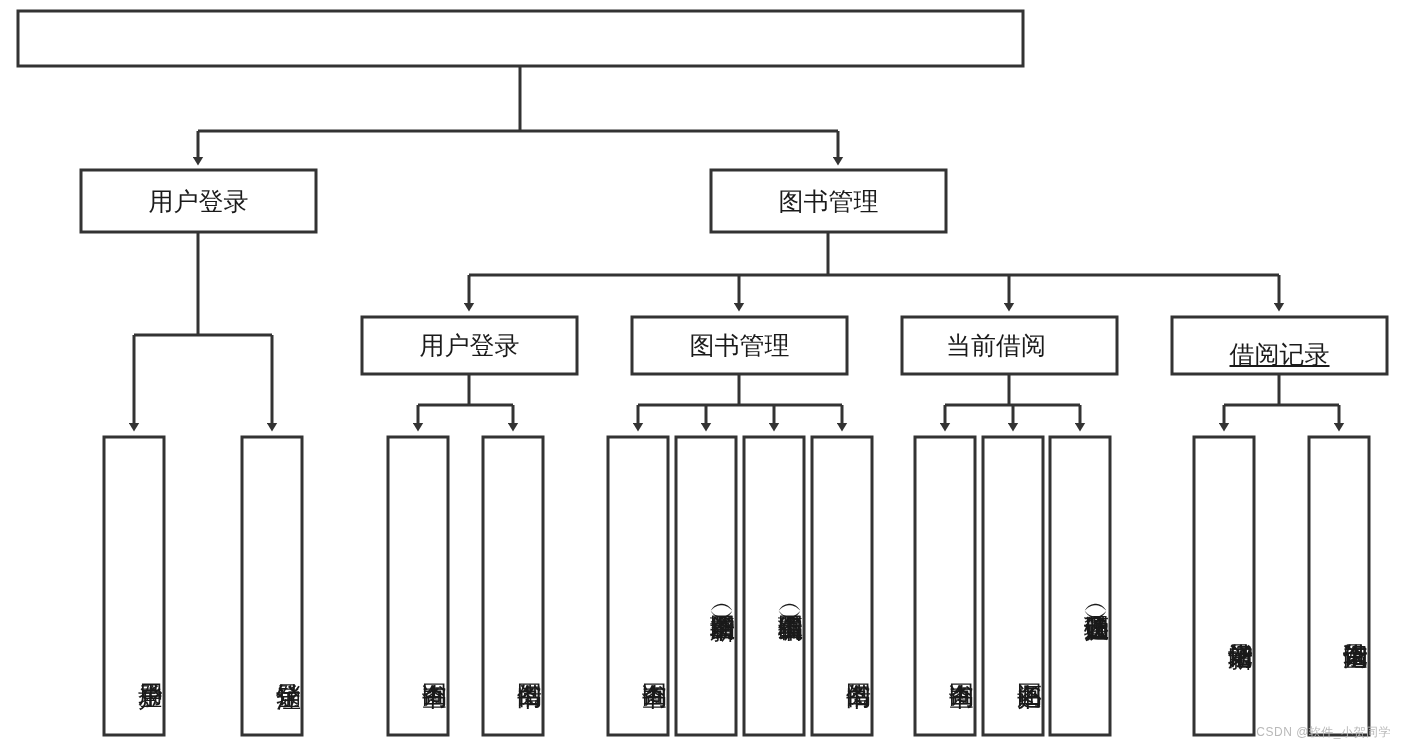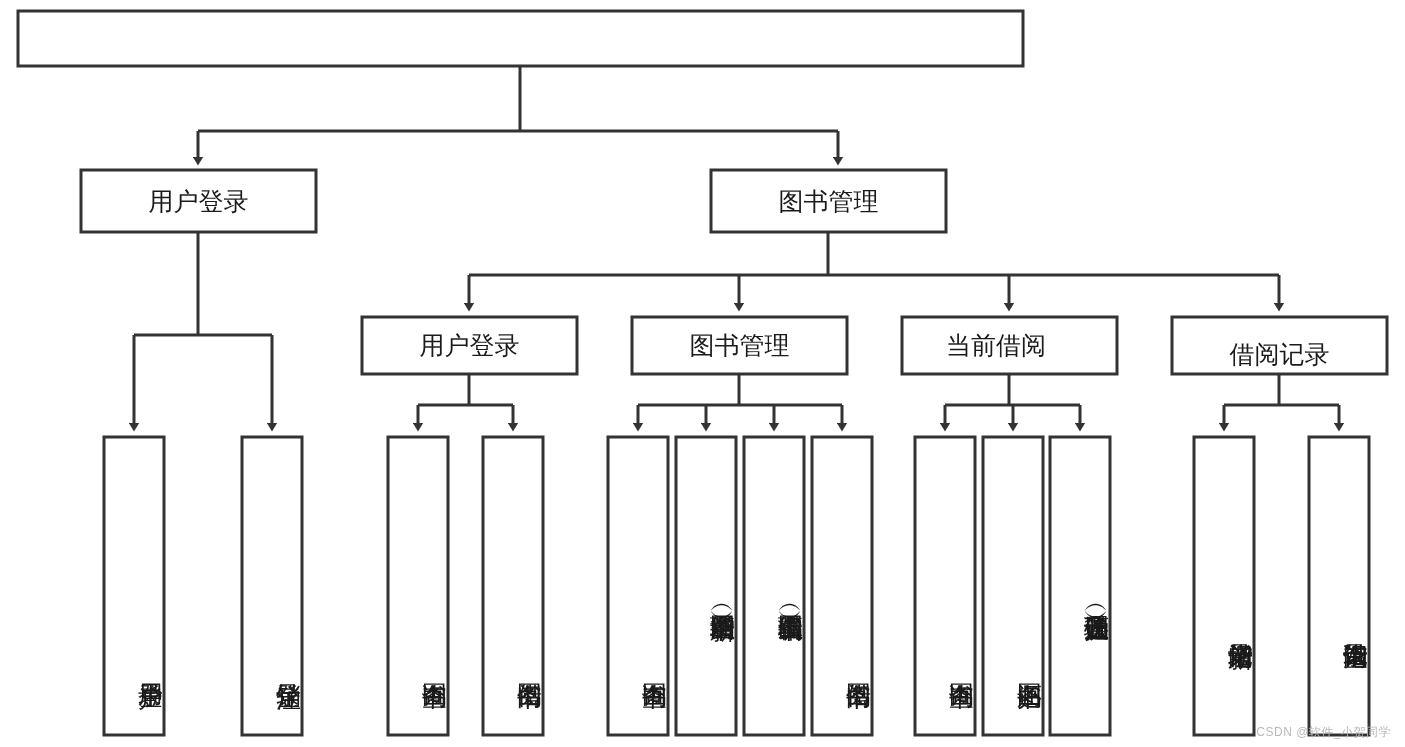--- a/index.html
+++ b/index.html
@@ -109,21 +109,21 @@
     </g>
   </svg>
 
 
   <div class="hbox-label" style="left:81px;top:170px;width:235px;height:62px;">用户登录</div>
   <div class="hbox-label" style="left:711px;top:170px;width:235px;height:62px;text-align:center;">图书管理</div>
 
   <div class="hbox-label" style="left:362px;top:317px;width:215px;height:57px;">用户登录</div>
   <div class="hbox-label" style="left:632px;top:317px;width:215px;height:57px;">图书管理</div>
   <div class="hbox-label" style="left:902px;top:317px;width:188px;height:57px;">当前借阅</div>
-  <div class="hbox-label" style="left:1172px;top:317px;width:215px;height:74px;">借阅记录</div>
+  <div class="hbox-label" style="left:1172px;top:317px;width:215px;height:74px;text-decoration:underline;">借阅记录</div>
 
   <div class="vbox-label" style="left:104px;top:437px;width:60px;height:298px;padding-top:78px;">用户登录</div>
   <div class="vbox-label" style="left:242px;top:437px;width:60px;height:298px;padding-top:78px;">注销登录</div>
 
   <div class="vbox-label" style="left:388px;top:437px;width:60px;height:298px;padding-top:78px;">查询图书</div>
   <div class="vbox-label" style="left:483px;top:437px;width:60px;height:298px;padding-top:78px;">借阅图书</div>
 
   <div class="vbox-label" style="left:608px;top:437px;width:60px;height:298px;padding-top:78px;">查询图书</div>
   <div class="vbox-label" style="left:676px;top:437px;width:60px;height:298px;padding-top:10px;">新增图书（管理员）</div>
   <div class="vbox-label" style="left:744px;top:437px;width:60px;height:298px;padding-top:10px;">编辑图书（管理员）</div>

